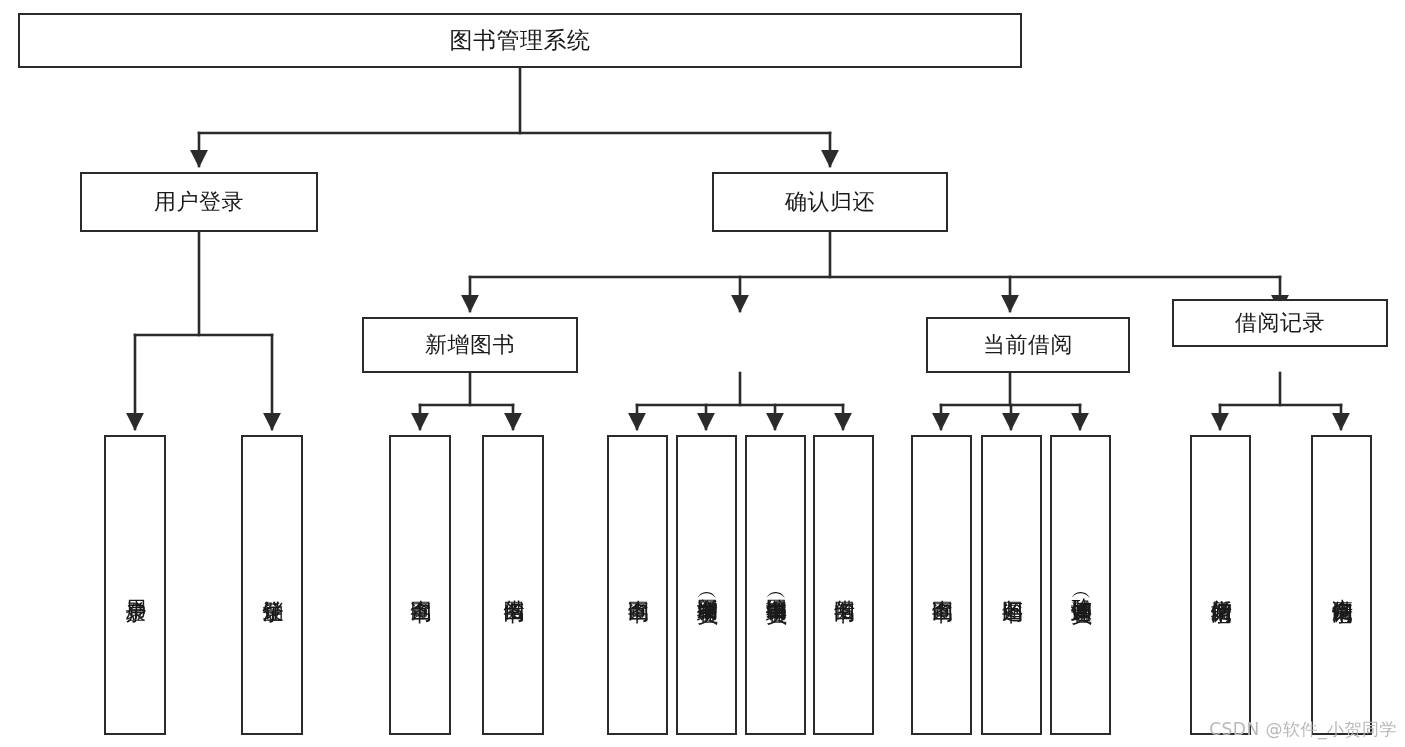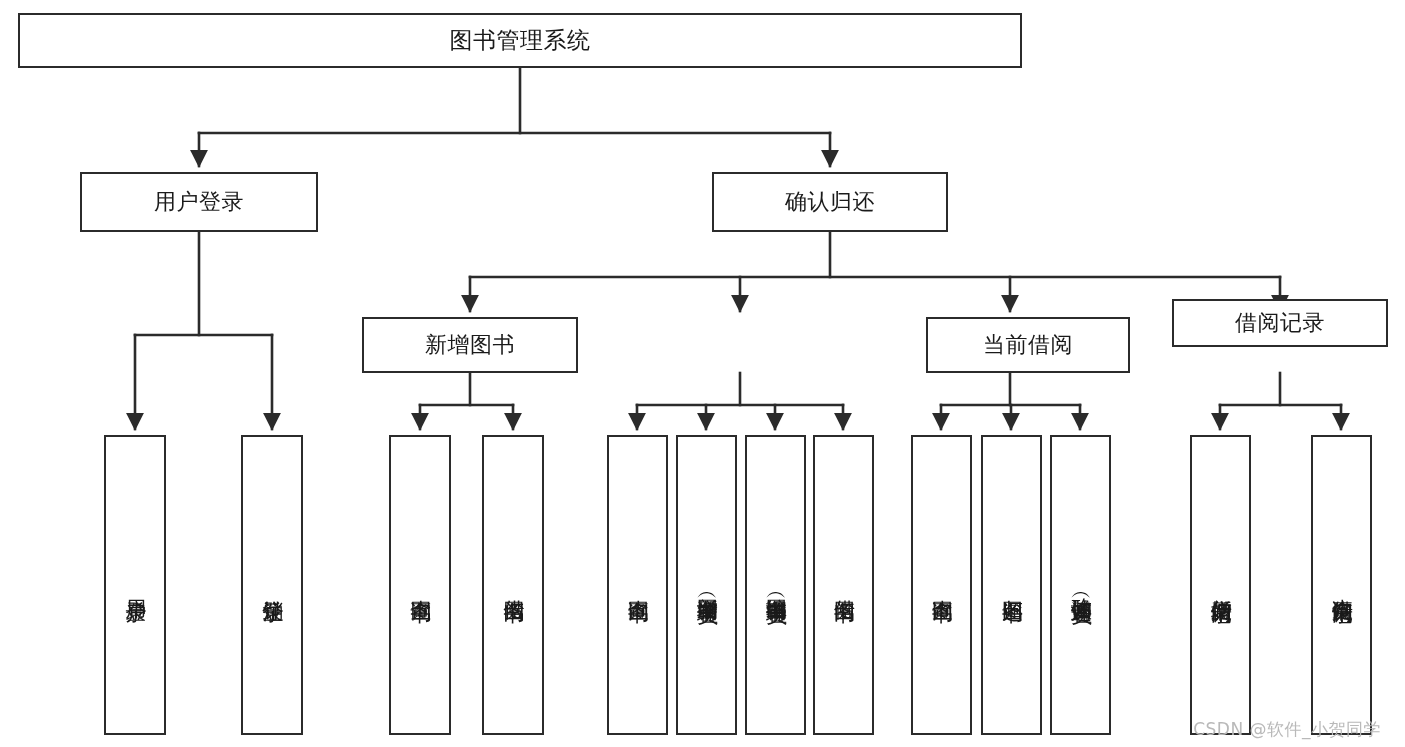--- a/index.html
+++ b/index.html
@@ -53,21 +53,21 @@
     font-size: 21px;
     line-height: 1.42;
     letter-spacing: 1px;
     white-space: nowrap;
   }
   .node.level-0 .node-label { font-size: 23px; }
   .node.level-1 .node-label { font-size: 22px; }
   .node.level-2 .node-label { font-size: 22px; }
   #watermark {
     position: absolute;
-    right: 24px;
+    right: 8px;
     bottom: 6px;
     font-size: 17px;
     color: #b9b9b9;
     font-family: "DejaVu Sans", "Liberation Sans", sans-serif;
     letter-spacing: 0.5px;
     white-space: nowrap;
     user-select: none;
   }
 </style>
 </head>

